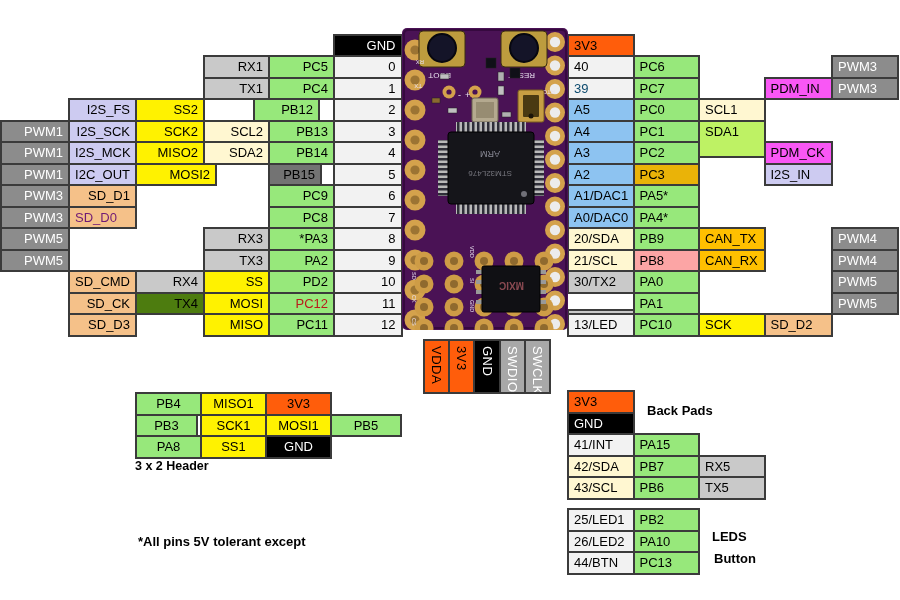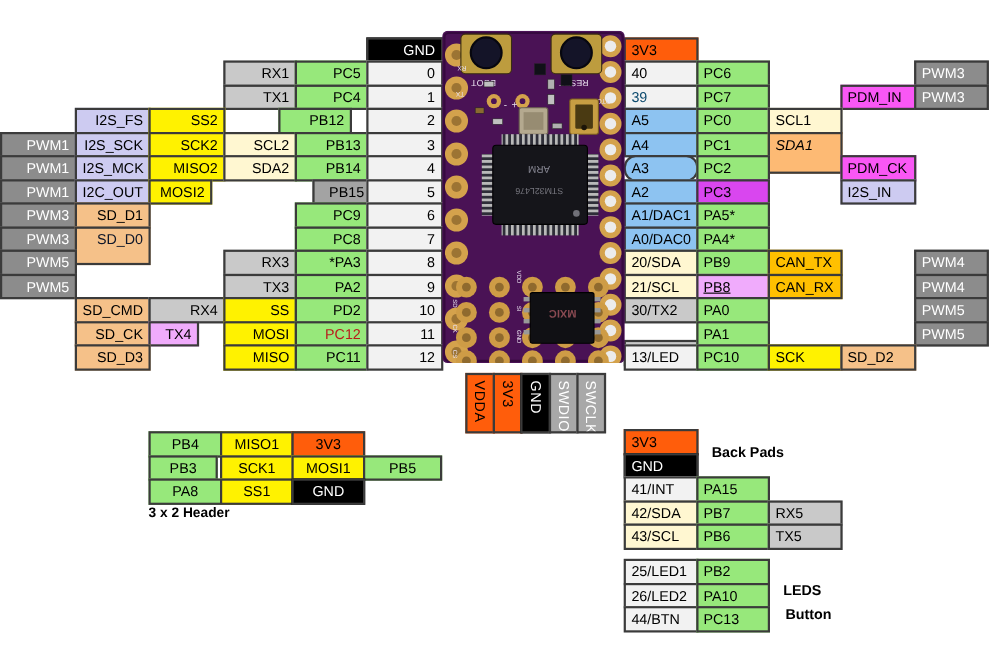--- a/index.html
+++ b/index.html
@@ -35,83 +35,83 @@
       <div class="cell" style="left: 268px; top: 119.5px; width: 67px; height: 23.5px; background: rgb(151, 232, 123); color: rgb(0, 0, 0); text-align: right;">PB13</div>
       <div class="cell" style="left: 333px; top: 119.5px; width: 69.5px; height: 23.5px; background: rgb(242, 242, 242); color: rgb(0, 0, 0); text-align: right;">3</div>
       <div class="cell" style="left: 0px; top: 141px; width: 70px; height: 23.5px; background: rgb(140, 140, 140); color: rgb(255, 255, 255); text-align: right;">PWM1</div>
       <div class="cell" style="left: 68px; top: 141px; width: 69px; height: 23.5px; background: rgb(205, 203, 241); color: rgb(0, 0, 0); text-align: right;">I2S_MCK</div>
       <div class="cell" style="left: 135px; top: 141px; width: 70px; height: 23.5px; background: rgb(255, 242, 0); color: rgb(0, 0, 0); text-align: right;">MISO2</div>
       <div class="cell" style="left: 203px; top: 141px; width: 67px; height: 23.5px; background: rgb(255, 247, 209); color: rgb(0, 0, 0); text-align: right;">SDA2</div>
       <div class="cell" style="left: 268px; top: 141px; width: 67px; height: 23.5px; background: rgb(151, 232, 123); color: rgb(0, 0, 0); text-align: right;">PB14</div>
       <div class="cell" style="left: 333px; top: 141px; width: 69.5px; height: 23.5px; background: rgb(242, 242, 242); color: rgb(0, 0, 0); text-align: right;">4</div>
       <div class="cell" style="left: 0px; top: 162.5px; width: 70px; height: 23.5px; background: rgb(140, 140, 140); color: rgb(255, 255, 255); text-align: right;">PWM1</div>
       <div class="cell" style="left: 68px; top: 162.5px; width: 69px; height: 23.5px; background: rgb(205, 203, 241); color: rgb(0, 0, 0); text-align: right;">I2C_OUT</div>
-      <div class="cell" style="left: 135px; top: 162.5px; width: 58px; height: 23.5px; background: rgb(255, 242, 0); color: rgb(0, 0, 0); text-align: right;">MOSI2</div>
-      <div class="cell" style="left: 268px; top: 162.5px; width: 54px; height: 23.5px; background: #a3a3a3; color: rgb(0, 0, 0); text-align: right; margin-left: 16px;">PB15</div>
+      <div class="cell" style="left: 135px; top: 162.5px; width: 82px; height: 23.5px; background: rgb(255, 242, 0); color: rgb(0, 0, 0); text-align: right;">MOSI2</div>
+      <div class="cell" style="left: 268px; top: 162.5px; width: 54px; height: 23.5px; background: #737373; color: rgb(0, 0, 0); text-align: right;">PB15</div>
       <div class="cell" style="left: 333px; top: 162.5px; width: 69.5px; height: 23.5px; background: rgb(242, 242, 242); color: rgb(0, 0, 0); text-align: right;">5</div>
       <div class="cell" style="left: 0px; top: 184px; width: 70px; height: 23.5px; background: rgb(140, 140, 140); color: rgb(255, 255, 255); text-align: right;">PWM3</div>
       <div class="cell" style="left: 68px; top: 184px; width: 69px; height: 23.5px; background: rgb(245, 193, 137); color: rgb(0, 0, 0); text-align: right;">SD_D1</div>
       <div class="cell" style="left: 268px; top: 184px; width: 67px; height: 23.5px; background: rgb(151, 232, 123); color: rgb(0, 0, 0); text-align: right;">PC9</div>
       <div class="cell" style="left: 333px; top: 184px; width: 69.5px; height: 23.5px; background: rgb(242, 242, 242); color: rgb(0, 0, 0); text-align: right;">6</div>
       <div class="cell" style="left: 0px; top: 205.5px; width: 70px; height: 23.5px; background: rgb(140, 140, 140); color: rgb(255, 255, 255); text-align: right;">PWM3</div>
-      <div class="cell" style="left: 68px; top: 205.5px; width: 69px; height: 35px; background: rgb(245, 193, 137); color: #0f172a; text-align: right;">SD_D0</div>
+      <div class="cell" style="left: 68px; top: 205.5px; width: 69px; height: 23px; background: rgb(245, 193, 137); color: #701a75; ">SD_D0</div>
       <div class="cell" style="left: 268px; top: 205.5px; width: 67px; height: 23.5px; background: rgb(151, 232, 123); color: rgb(0, 0, 0); text-align: right;">PC8</div>
       <div class="cell" style="left: 333px; top: 205.5px; width: 69.5px; height: 23.5px; background: rgb(242, 242, 242); color: rgb(0, 0, 0); text-align: right;">7</div>
       <div class="cell" style="left: 0px; top: 227px; width: 70px; height: 23.5px; background: rgb(140, 140, 140); color: rgb(255, 255, 255); text-align: right;">PWM5</div>
       <div class="cell" style="left: 203px; top: 227px; width: 67px; height: 23.5px; background: rgb(201, 201, 201); color: rgb(0, 0, 0); text-align: right;">RX3</div>
       <div class="cell" style="left: 268px; top: 227px; width: 67px; height: 23.5px; background: rgb(151, 232, 123); color: rgb(0, 0, 0); text-align: right;">*PA3</div>
       <div class="cell" style="left: 333px; top: 227px; width: 69.5px; height: 23.5px; background: rgb(242, 242, 242); color: rgb(0, 0, 0); text-align: right;">8</div>
       <div class="cell" style="left: 0px; top: 248.5px; width: 70px; height: 23.5px; background: rgb(140, 140, 140); color: rgb(255, 255, 255); text-align: right;">PWM5</div>
       <div class="cell" style="left: 203px; top: 248.5px; width: 67px; height: 23.5px; background: rgb(201, 201, 201); color: rgb(0, 0, 0); text-align: right;">TX3</div>
       <div class="cell" style="left: 268px; top: 248.5px; width: 67px; height: 23.5px; background: rgb(151, 232, 123); color: rgb(0, 0, 0); text-align: right;">PA2</div>
       <div class="cell" style="left: 333px; top: 248.5px; width: 69.5px; height: 23.5px; background: rgb(242, 242, 242); color: rgb(0, 0, 0); text-align: right;">9</div>
       <div class="cell" style="left: 68px; top: 270px; width: 69px; height: 23.5px; background: rgb(245, 193, 137); color: rgb(0, 0, 0); text-align: right;">SD_CMD</div>
       <div class="cell" style="left: 135px; top: 270px; width: 70px; height: 23.5px; background: rgb(201, 201, 201); color: rgb(0, 0, 0); text-align: right;">RX4</div>
       <div class="cell" style="left: 203px; top: 270px; width: 67px; height: 23.5px; background: rgb(255, 242, 0); color: rgb(0, 0, 0); text-align: right;">SS</div>
       <div class="cell" style="left: 268px; top: 270px; width: 67px; height: 23.5px; background: rgb(151, 232, 123); color: rgb(0, 0, 0); text-align: right;">PD2</div>
       <div class="cell" style="left: 333px; top: 270px; width: 69.5px; height: 23.5px; background: rgb(242, 242, 242); color: rgb(0, 0, 0); text-align: right;">10</div>
       <div class="cell" style="left: 68px; top: 291.5px; width: 69px; height: 23.5px; background: rgb(245, 193, 137); color: rgb(0, 0, 0); text-align: right;">SD_CK</div>
-      <div class="cell" style="left: 135px; top: 291.5px; width: 46px; height: 23.5px; background: #f0abfc; color: rgb(0, 0, 0); text-align: right;">TX4</div>
+      <div class="cell" style="left: 135px; top: 291.5px; width: 70px; height: 23.5px; background: #4d7c0f; color: rgb(0, 0, 0); text-align: right;">TX4</div>
       <div class="cell" style="left: 203px; top: 291.5px; width: 67px; height: 23.5px; background: rgb(255, 242, 0); color: rgb(0, 0, 0); text-align: right;">MOSI</div>
       <div class="cell" style="left: 268px; top: 291.5px; width: 67px; height: 23.5px; background: rgb(151, 232, 123); color: #b91c1c; text-align: right;">PC12</div>
       <div class="cell" style="left: 333px; top: 291.5px; width: 69.5px; height: 23.5px; background: rgb(242, 242, 242); color: rgb(0, 0, 0); text-align: right;">11</div>
       <div class="cell" style="left: 68px; top: 313px; width: 69px; height: 23.5px; background: rgb(245, 193, 137); color: rgb(0, 0, 0); text-align: right;">SD_D3</div>
       <div class="cell" style="left: 203px; top: 313px; width: 67px; height: 23.5px; background: rgb(255, 242, 0); color: rgb(0, 0, 0); text-align: right;">MISO</div>
       <div class="cell" style="left: 268px; top: 313px; width: 67px; height: 23.5px; background: rgb(151, 232, 123); color: rgb(0, 0, 0); text-align: right;">PC11</div>
       <div class="cell" style="left: 333px; top: 313px; width: 69.5px; height: 23.5px; background: rgb(242, 242, 242); color: rgb(0, 0, 0); text-align: right;">12</div>
       <div class="cell" style="left: 567px; top: 33.5px; width: 67.5px; height: 23.5px; background: rgb(255, 93, 11); color: rgb(0, 0, 0); text-align: left;">3V3</div>
       <div class="cell" style="left: 567px; top: 55px; width: 67.5px; height: 23.5px; background: rgb(242, 242, 242); color: rgb(0, 0, 0); text-align: left;">40</div>
       <div class="cell" style="left: 632.5px; top: 55px; width: 67.5px; height: 23.5px; background: rgb(151, 232, 123); color: rgb(0, 0, 0); text-align: left;">PC6</div>
       <div class="cell" style="left: 831px; top: 55px; width: 68px; height: 23.5px; background: rgb(140, 140, 140); color: rgb(255, 255, 255); text-align: left;">PWM3</div>
       <div class="cell" style="left: 567px; top: 76.5px; width: 67.5px; height: 23.5px; background: rgb(242, 242, 242); color: #0c4a6e; text-align: left;">39</div>
       <div class="cell" style="left: 632.5px; top: 76.5px; width: 67.5px; height: 23.5px; background: rgb(151, 232, 123); color: rgb(0, 0, 0); text-align: left;">PC7</div>
       <div class="cell" style="left: 763.5px; top: 76.5px; width: 69.5px; height: 23.5px; background: rgb(249, 87, 245); color: rgb(0, 0, 0); text-align: left;">PDM_IN</div>
       <div class="cell" style="left: 831px; top: 76.5px; width: 68px; height: 23.5px; background: rgb(140, 140, 140); color: rgb(255, 255, 255); text-align: left;">PWM3</div>
       <div class="cell" style="left: 567px; top: 98px; width: 67.5px; height: 23.5px; background: rgb(141, 195, 241); color: rgb(0, 0, 0); text-align: left;">A5</div>
       <div class="cell" style="left: 632.5px; top: 98px; width: 67.5px; height: 23.5px; background: rgb(151, 232, 123); color: rgb(0, 0, 0); text-align: left;">PC0</div>
       <div class="cell" style="left: 698px; top: 98px; width: 67.5px; height: 23.5px; background: rgb(255, 247, 209); color: rgb(0, 0, 0); text-align: left;">SCL1</div>
       <div class="cell" style="left: 567px; top: 119.5px; width: 67.5px; height: 23.5px; background: rgb(141, 195, 241); color: rgb(0, 0, 0); text-align: left;">A4</div>
       <div class="cell" style="left: 632.5px; top: 119.5px; width: 67.5px; height: 23.5px; background: rgb(151, 232, 123); color: rgb(0, 0, 0); text-align: left;">PC1</div>
-      <div class="cell" style="left: 698px; top: 119.5px; width: 67.5px; height: 38px; background: #fdba74; color: rgb(0, 0, 0); text-align: left; font-style: italic;">SDA1</div>
-      <div class="cell" style="left: 567px; top: 141px; width: 67.5px; height: 23.5px; background: rgb(141, 195, 241); color: rgb(0, 0, 0); text-align: left; border-radius: 11px;">A3</div>
+      <div class="cell" style="left: 698px; top: 119.5px; width: 67.5px; height: 38px; background: #bef264; color: rgb(0, 0, 0); text-align: left;">SDA1</div>
+      <div class="cell" style="left: 567px; top: 141px; width: 67.5px; height: 23.5px; background: rgb(141, 195, 241); color: rgb(0, 0, 0); text-align: left;">A3</div>
       <div class="cell" style="left: 632.5px; top: 141px; width: 67.5px; height: 23.5px; background: rgb(151, 232, 123); color: rgb(0, 0, 0); text-align: left;">PC2</div>
       <div class="cell" style="left: 763.5px; top: 141px; width: 69.5px; height: 23.5px; background: rgb(249, 87, 245); color: rgb(0, 0, 0); text-align: left;">PDM_CK</div>
       <div class="cell" style="left: 567px; top: 162.5px; width: 67.5px; height: 23.5px; background: rgb(141, 195, 241); color: rgb(0, 0, 0); text-align: left;">A2</div>
-      <div class="cell" style="left: 632.5px; top: 162.5px; width: 67.5px; height: 23.5px; background: #d946ef; color: rgb(0, 0, 0); text-align: left;">PC3</div>
+      <div class="cell" style="left: 632.5px; top: 162.5px; width: 67.5px; height: 23.5px; background: #eab308; color: rgb(0, 0, 0); text-align: left;">PC3</div>
       <div class="cell" style="left: 763.5px; top: 162.5px; width: 69.5px; height: 23.5px; background: rgb(205, 203, 241); color: rgb(0, 0, 0); text-align: left;">I2S_IN</div>
       <div class="cell" style="left: 567px; top: 184px; width: 67.5px; height: 23.5px; background: rgb(141, 195, 241); color: rgb(0, 0, 0); text-align: left;">A1/DAC1</div>
       <div class="cell" style="left: 632.5px; top: 184px; width: 67.5px; height: 23.5px; background: rgb(151, 232, 123); color: rgb(0, 0, 0); text-align: left;">PA5*</div>
       <div class="cell" style="left: 567px; top: 205.5px; width: 67.5px; height: 23.5px; background: rgb(141, 195, 241); color: rgb(0, 0, 0); text-align: left;">A0/DAC0</div>
       <div class="cell" style="left: 632.5px; top: 205.5px; width: 67.5px; height: 23.5px; background: rgb(151, 232, 123); color: rgb(0, 0, 0); text-align: left;">PA4*</div>
       <div class="cell" style="left: 567px; top: 227px; width: 67.5px; height: 23.5px; background: rgb(255, 247, 209); color: rgb(0, 0, 0); text-align: left;">20/SDA</div>
       <div class="cell" style="left: 632.5px; top: 227px; width: 67.5px; height: 23.5px; background: rgb(151, 232, 123); color: rgb(0, 0, 0); text-align: left;">PB9</div>
       <div class="cell" style="left: 698px; top: 227px; width: 67.5px; height: 23.5px; background: rgb(255, 192, 0); color: rgb(0, 0, 0); text-align: left;">CAN_TX</div>
       <div class="cell" style="left: 831px; top: 227px; width: 68px; height: 23.5px; background: rgb(140, 140, 140); color: rgb(255, 255, 255); text-align: left;">PWM4</div>
       <div class="cell" style="left: 567px; top: 248.5px; width: 67.5px; height: 23.5px; background: rgb(255, 247, 209); color: rgb(0, 0, 0); text-align: left;">21/SCL</div>
-      <div class="cell" style="left: 632.5px; top: 248.5px; width: 67.5px; height: 23.5px; background: #f0abfc; color: rgb(0, 0, 0); text-align: left; text-decoration: underline;">PB8</div>
+      <div class="cell" style="left: 632.5px; top: 248.5px; width: 67.5px; height: 23.5px; background: #fca5a5; color: rgb(0, 0, 0); text-align: left;">PB8</div>
       <div class="cell" style="left: 698px; top: 248.5px; width: 67.5px; height: 23.5px; background: rgb(255, 192, 0); color: rgb(0, 0, 0); text-align: left;">CAN_RX</div>
       <div class="cell" style="left: 831px; top: 248.5px; width: 68px; height: 23.5px; background: rgb(140, 140, 140); color: rgb(255, 255, 255); text-align: left;">PWM4</div>
       <div class="cell" style="left: 567px; top: 270px; width: 67.5px; height: 23.5px; background: rgb(201, 201, 201); color: rgb(0, 0, 0); text-align: left;">30/TX2</div>
       <div class="cell" style="left: 632.5px; top: 270px; width: 67.5px; height: 23.5px; background: rgb(151, 232, 123); color: rgb(0, 0, 0); text-align: left;">PA0</div>
       <div class="cell" style="left: 831px; top: 270px; width: 68px; height: 23.5px; background: rgb(140, 140, 140); color: rgb(255, 255, 255); text-align: left;">PWM5</div>
       <div class="cell" style="left: 567px; top: 309px; width: 67.5px; height: 23.5px; background: rgb(201, 201, 201); color: rgb(0, 0, 0); text-align: left;">31/RX2</div>
       <div class="cell" style="left: 632.5px; top: 291.5px; width: 67.5px; height: 23.5px; background: rgb(151, 232, 123); color: rgb(0, 0, 0); text-align: left;">PA1</div>
       <div class="cell" style="left: 831px; top: 291.5px; width: 68px; height: 23.5px; background: rgb(140, 140, 140); color: rgb(255, 255, 255); text-align: left;">PWM5</div>
       <div class="cell" style="left: 567px; top: 313px; width: 67.5px; height: 23.5px; background: rgb(242, 242, 242); color: rgb(0, 0, 0); text-align: left;">13/LED</div>
       <div class="cell" style="left: 632.5px; top: 313px; width: 67.5px; height: 23.5px; background: rgb(151, 232, 123); color: rgb(0, 0, 0); text-align: left;">PC10</div>
@@ -311,13 +311,14 @@
         <rect x="138" y="272" width="6" height="4" fill="#999"></rect>
       <rect x="80" y="238" width="58" height="46" rx="2" fill="#101014" stroke="#000"></rect>
       <text transform="rotate(180 109 258)" x="96" y="262" fill="#8a4a52" font-size="10" font-weight="bold" font-family="Liberation Sans, sans-serif">MXIC</text>
     </g>
   </svg>
 
   <div class="note" style="left:135px;top:459px;font-size:12.5px;">3 x 2 Header</div>
   <div class="note" style="left:647px;top:403px;font-size:13px;">Back Pads</div>
   <div class="note" style="left:712px;top:529px;font-size:13px;">LEDS</div>
   <div class="note" style="left:714px;top:551px;font-size:13px;">Button</div>
+  <div class="note" style="left:138px;top:534px;font-size:13px;">*All pins 5V tolerant except</div>
 </div>
 
 </body></html>

